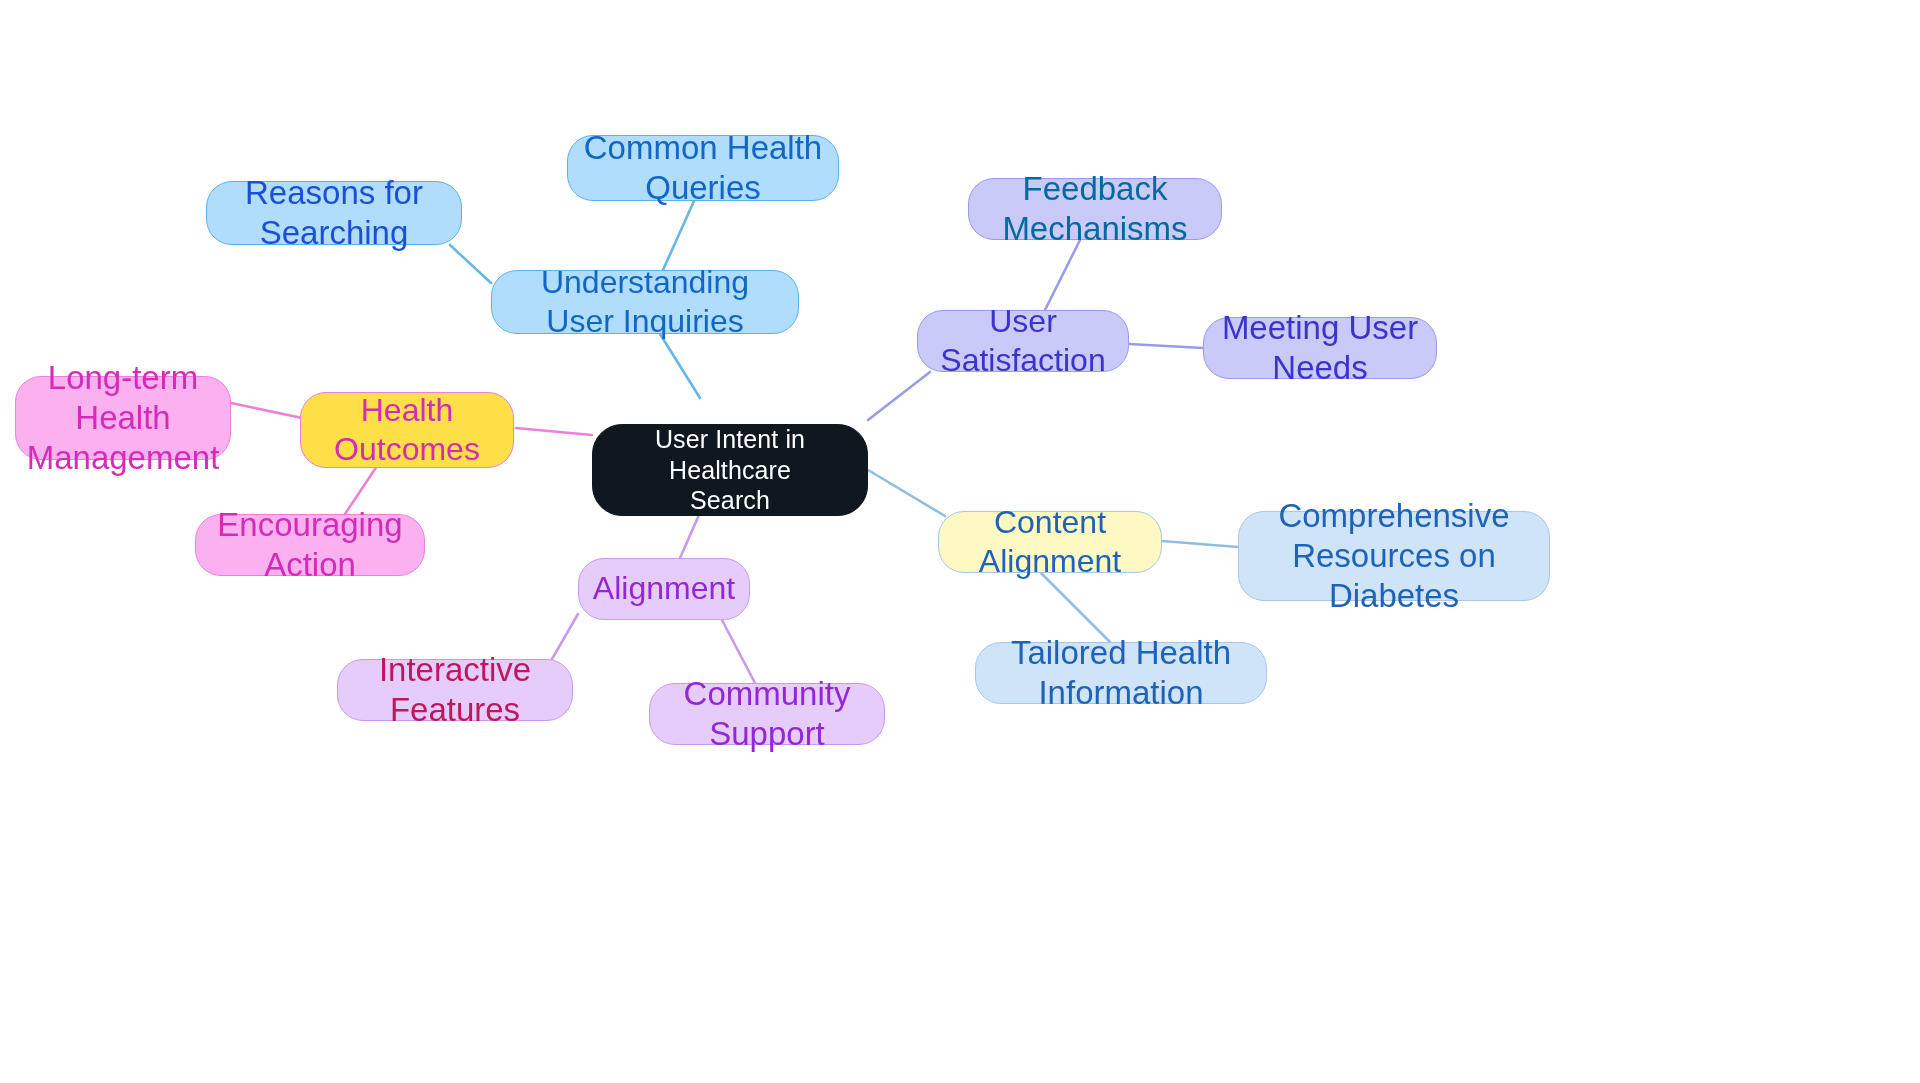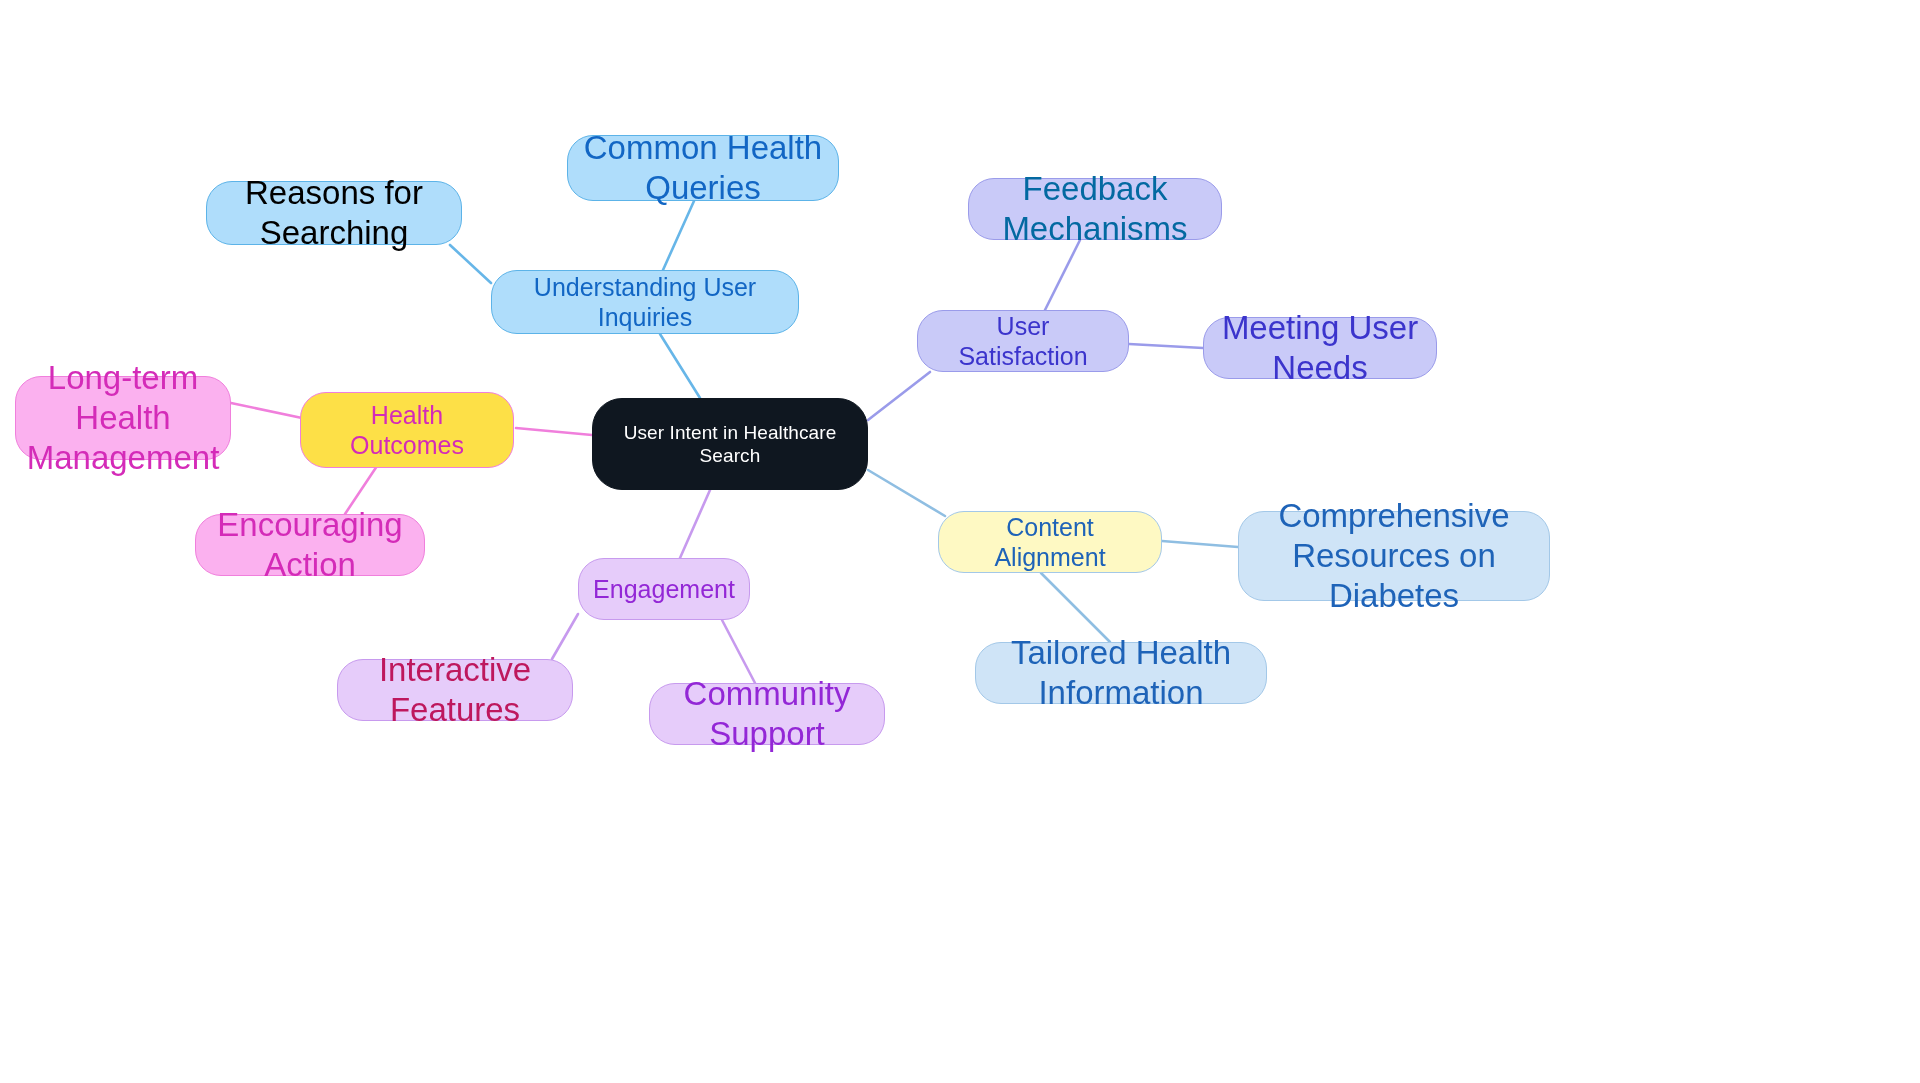--- a/index.html
+++ b/index.html
@@ -35,24 +35,25 @@
     border-style: solid;
     border-width: 1.6px;
     border-radius: 26px;
     line-height: 1.22;
     white-space: pre-line;
     padding: 0 14px;
   }
   .node-root {
     border-radius: 30px;
     border-width: 1px;
-    font-size: 19px;
+    font-size: 25px;
     letter-spacing: 0.1px;
+    margin-top: 26px;
   }
-  .node-branch { font-size: 25px; }
+  .node-branch { font-size: 32px; }
   .node-leaf   { font-size: 33px; }
 </style>
 </head>
 <body>
 
 <div id="canvas">
   <svg id="edge-layer" width="1920" height="1083" viewBox="0 0 1920 1083">
       <line x1="700" y1="398" x2="660" y2="334" stroke="#67B6E8" stroke-width="2.6" stroke-linecap="round"></line>
       <line x1="491" y1="283" x2="450" y2="245" stroke="#67B6E8" stroke-width="2.6" stroke-linecap="round"></line>
       <line x1="663" y1="270" x2="694" y2="201" stroke="#67B6E8" stroke-width="2.6" stroke-linecap="round"></line>
@@ -66,30 +67,30 @@
       <line x1="578" y1="614" x2="552" y2="659" stroke="#C79AEE" stroke-width="2.6" stroke-linecap="round"></line>
       <line x1="722" y1="620" x2="755" y2="683" stroke="#C79AEE" stroke-width="2.6" stroke-linecap="round"></line>
       <line x1="592" y1="435" x2="516" y2="428" stroke="#F07FDC" stroke-width="2.6" stroke-linecap="round"></line>
       <line x1="302" y1="418" x2="231" y2="403" stroke="#F07FDC" stroke-width="2.6" stroke-linecap="round"></line>
       <line x1="385" y1="454" x2="345" y2="514" stroke="#F07FDC" stroke-width="2.6" stroke-linecap="round"></line>
     </svg>
   <div id="node-layer">
       <div class="node node-root" style="left: 592px; top: 398px; width: 276px; height: 92px; background: rgb(15, 23, 32); border-color: rgb(15, 23, 32); color: rgb(255, 255, 255);">User Intent in Healthcare
 Search</div>
       <div class="node node-branch" style="left: 491px; top: 270px; width: 308px; height: 64px; background: rgb(175, 221, 251); border-color: rgb(92, 179, 232); color: rgb(18, 102, 196);">Understanding User Inquiries</div>
-      <div class="node node-leaf" style="left: 206px; top: 181px; width: 256px; height: 64px; background: rgb(175, 221, 251); border-color: rgb(92, 179, 232); color: #000000;">Reasons for Searching</div>
+      <div class="node node-leaf" style="left: 206px; top: 181px; width: 256px; height: 64px; background: rgb(175, 221, 251); border-color: rgb(92, 179, 232); color: #1d4ed8;">Reasons for Searching</div>
       <div class="node node-leaf" style="left: 567px; top: 135px; width: 272px; height: 66px; background: rgb(175, 221, 251); border-color: rgb(92, 179, 232); color: rgb(18, 102, 196);">Common Health Queries</div>
       <div class="node node-branch" style="left: 917px; top: 310px; width: 212px; height: 62px; background: rgb(201, 202, 248); border-color: rgb(154, 155, 234); color: rgb(59, 52, 204);">User Satisfaction</div>
       <div class="node node-leaf" style="left: 968px; top: 178px; width: 254px; height: 62px; background: rgb(201, 202, 248); border-color: rgb(154, 155, 234); color: #0369a1;">Feedback Mechanisms</div>
       <div class="node node-leaf" style="left: 1203px; top: 317px; width: 234px; height: 62px; background: rgb(201, 202, 248); border-color: rgb(154, 155, 234); color: rgb(59, 52, 204);">Meeting User Needs</div>
       <div class="node node-branch" style="left: 938px; top: 511px; width: 224px; height: 62px; background: #fef9c3; border-color: rgb(163, 200, 232); color: rgb(30, 99, 184);">Content Alignment</div>
       <div class="node node-leaf" style="left: 1238px; top: 511px; width: 312px; height: 90px; background: rgb(207, 228, 247); border-color: rgb(163, 200, 232); color: rgb(30, 99, 184);">Comprehensive Resources on
 Diabetes</div>
       <div class="node node-leaf" style="left: 975px; top: 642px; width: 292px; height: 62px; background: rgb(207, 228, 247); border-color: rgb(163, 200, 232); color: rgb(30, 99, 184);">Tailored Health Information</div>
-      <div class="node node-branch" style="left: 578px; top: 558px; width: 172px; height: 62px; background: rgb(230, 204, 250); border-color: rgb(199, 154, 238); color: rgb(147, 39, 214);">Engagement</div>
+      <div class="node node-branch" style="left: 578px; top: 558px; width: 172px; height: 62px; background: rgb(230, 204, 250); border-color: rgb(199, 154, 238); color: rgb(147, 39, 214);">Alignment</div>
       <div class="node node-leaf" style="left: 337px; top: 659px; width: 236px; height: 62px; background: rgb(230, 204, 250); border-color: rgb(199, 154, 238); color: #be185d;">Interactive Features</div>
       <div class="node node-leaf" style="left: 649px; top: 683px; width: 236px; height: 62px; background: rgb(230, 204, 250); border-color: rgb(199, 154, 238); color: rgb(147, 39, 214);">Community Support</div>
       <div class="node node-branch" style="left: 300px; top: 392px; width: 214px; height: 76px; background: #fde047; border-color: rgb(240, 127, 220); color: rgb(212, 43, 184);">Health Outcomes</div>
       <div class="node node-leaf" style="left: 15px; top: 352px; width: 216px; height: 84px; background: rgb(251, 177, 239); border-color: rgb(240, 127, 220); color: rgb(212, 43, 184); margin-top: 24px;">Long-term Health
 Management</div>
       <div class="node node-leaf" style="left: 195px; top: 514px; width: 230px; height: 62px; background: rgb(251, 177, 239); border-color: rgb(240, 127, 220); color: rgb(212, 43, 184);">Encouraging Action</div>
     </div>
 </div>
 
 </body></html>

